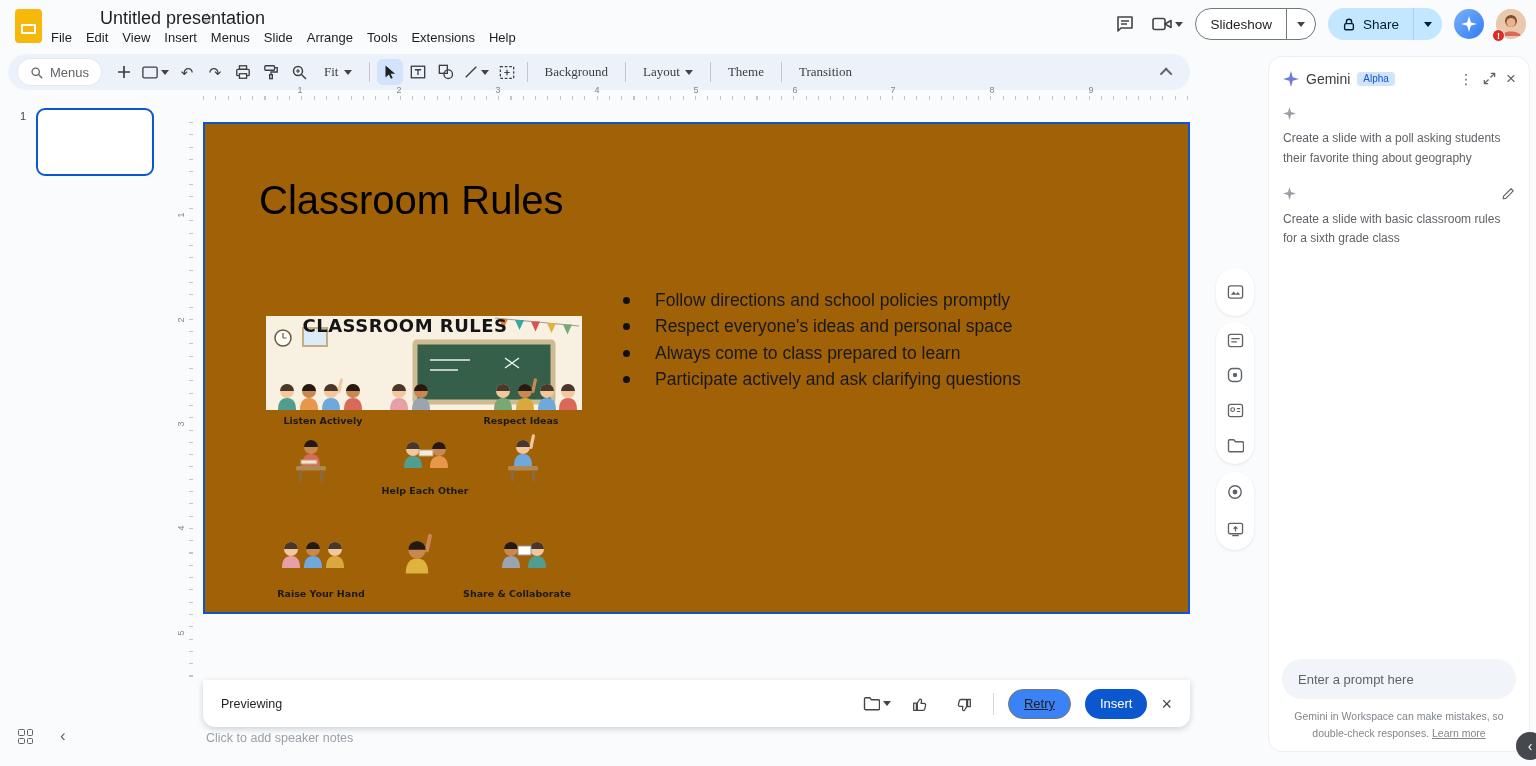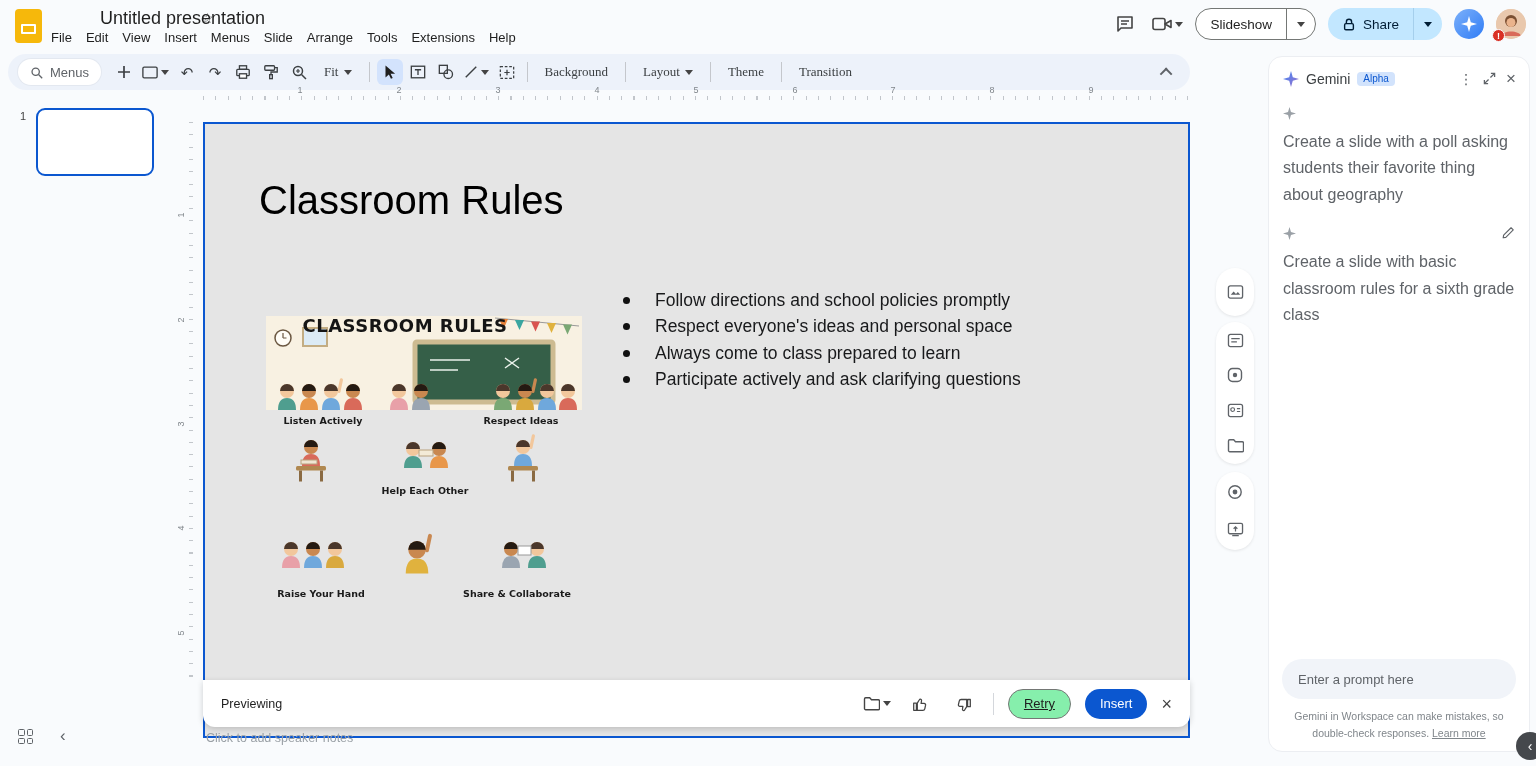--- a/index.html
+++ b/index.html
@@ -73,42 +73,42 @@
            background:repeating-linear-gradient(to right,#c2c6cb 0 1px,transparent 1px 12.3px); }
   .ruler-top .num { position:absolute; top:-2px; transform:translateX(-50%);
            font-size:9px; color:#80868b; }
   .ruler-left { position:absolute; left:180px; top:122px; width:13px; height:556px; }
   .ruler-left .ticks { position:absolute; top:0; bottom:0; right:0; width:4px;
            background:repeating-linear-gradient(to bottom,#c2c6cb 0 1px,transparent 1px 12.3px); }
   .ruler-left .num { position:absolute; left:-2px; transform:rotate(-90deg);
            font-size:9px; color:#80868b; }
 
   
-  .slide { position:absolute; left:203px; top:122px; width:987px; height:616px;
-           background:#e5e5e5; border:2px solid #0b57d0; }
+  .slide { position:absolute; left:203px; top:122px; width:987px; height:492px;
+           background:#a16207; border:2px solid #0b57d0; }
   .slide-title { position:absolute; left:54px; top:54px; font-size:40px; color:#000; }
   .bullets { position:absolute; left:418px; top:163px; }
   .bullet-row { display:flex; align-items:center; height:26.5px; font-size:17.5px; color:#18191b; }
   .bullet-dot { width:7px; height:7px; border-radius:50%; background:#111; margin-right:25px; flex:none; }
   .illustration { position:absolute; left:60px; top:176px; width:318px; height:308px; }
   .illustration svg { width:100%; height:100%; display:block; }
   .illus-label { font-size:9.5px; font-weight:bold; fill:#1a1a1a; text-anchor:middle;
                  font-family:"DejaVu Sans", sans-serif; }
   .illus-title { font-size:18px; font-weight:bold; fill:#151515; text-anchor:middle;
                  letter-spacing:.5px; font-family:"DejaVu Sans", sans-serif; }
 
   
   .preview-bar { position:absolute; left:203px; top:680px; width:987px; height:47px;
            background:#fff; border-radius:0 0 12px 12px; box-shadow:0 2px 6px rgba(0,0,0,.18);
            display:flex; align-items:center; padding:0 18px; }
   .preview-status { font-size:12.5px; color:#1f1f1f; }
   .preview-right { margin-left:auto; display:flex; align-items:center; gap:14px; }
   .pill { height:30px; border-radius:15px; display:flex; align-items:center;
           padding:0 15px; font-size:13px; }
-  .pill.retry { border:1px solid #747775; color:#1f1f1f; background:#86efac;text-decoration:underline; }
+  .pill.retry { border:1px solid #747775; color:#1f1f1f; background:#3b82f6;text-decoration:underline; }
   .pill.insert { background:#0b57d0; color:#fff; }
   .pv-div { width:1px; height:22px; background:#d4d7dc; }
   .pv-close { font-size:18px; color:#444; line-height:1; }
 
   .notes-hint { position:absolute; left:206px; top:731px; font-size:12.5px; color:#9aa0a6; }
 
   .grid-btn { position:absolute; left:18px; top:729px; width:15px; height:15px;
           display:grid; grid-template-columns:1fr 1fr; gap:2px; }
   .grid-btn i { border:1.6px solid #5f6368; border-radius:1.5px; }
   .back-chev { position:absolute; left:60px; top:726px; font-size:17px; color:#5f6368; }
@@ -126,21 +126,21 @@
   .gem-panel { position:absolute; left:1268px; top:56px; width:262px; height:696px;
            background:#fff; border-radius:14px; border:1px solid #eceef2; }
   .gem-head { display:flex; align-items:center; gap:7px; padding:13px 13px 8px 14px; }
   .gem-title { font-size:14px; font-weight:normal; color:#3c4043; }
   .gem-chip { background:#d2e3fc; color:#0b57d0; font-size:10px; padding:1.5px 6px; border-radius:4px; }
   .gem-head-icons { margin-left:auto; display:flex; align-items:center; gap:10px; color:#5f6368; }
   .gem-kebab { font-size:14px; color:#5f6368; }
   .gem-close { font-size:17px; color:#5f6368; line-height:1; }
   .prompt-card { padding:12px 14px 6px; }
   .card-head { display:flex; align-items:center; justify-content:space-between; }
-  .card-text { margin-top:9px; font-size:16px; color:#5f6368; line-height:1.65; }
+  .card-text { margin-top:9px; font-size:12px; color:#5f6368; line-height:1.65; }
   .gem-input-wrap { position:absolute; left:13px; right:13px; bottom:52px; }
   .gem-input { width:100%; height:40px; background:#f1f4f9; border:none; border-radius:20px;
            padding:16px 16px; font-size:13px; font-family:inherit; color:#1f1f1f; outline:none; }
   .gem-input::placeholder { color:#5f6368; }
   .gem-disclaimer { position:absolute; left:10px; right:10px; bottom:10px; text-align:center;
            font-size:10.5px; color:#80868b; line-height:1.55; }
   .gem-disclaimer a { color:#80868b; text-decoration:underline; }
   .collapse-fab { position:absolute; right:-8px; bottom:6px; width:28px; height:28px;
            border-radius:50%; background:#45484c; color:#fff; display:flex;
            align-items:center; justify-content:center; font-size:14px; }

